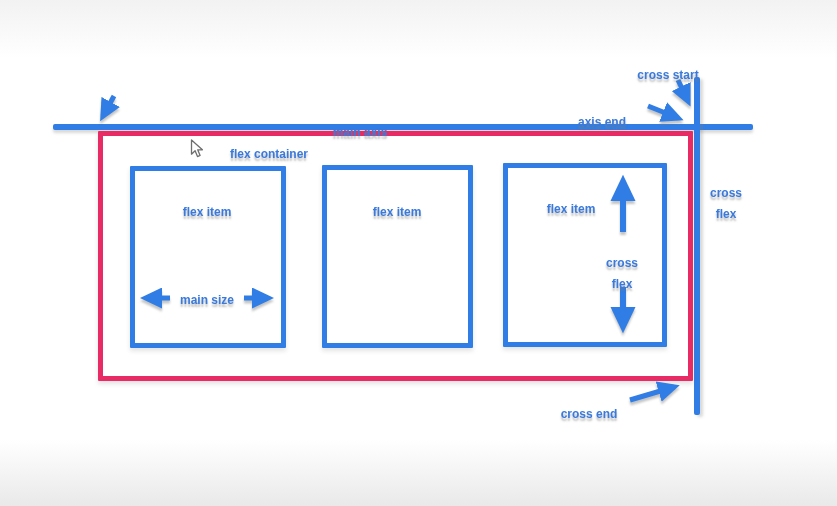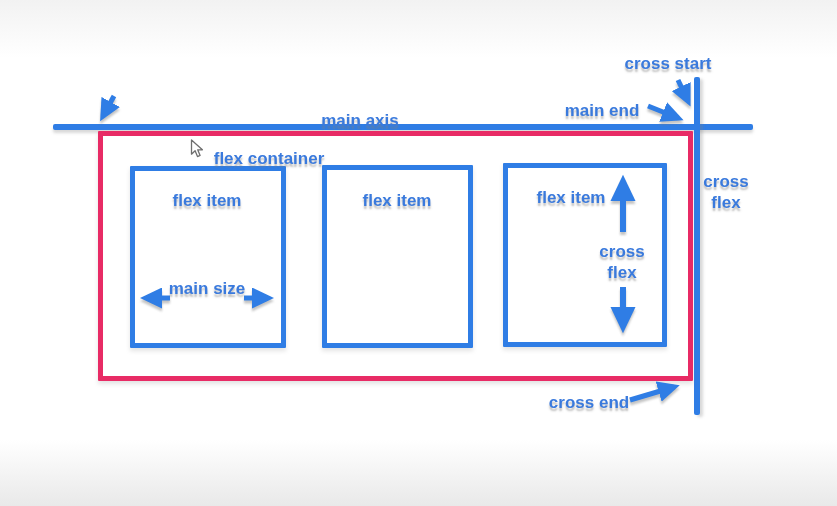--- a/index.html
+++ b/index.html
@@ -37,25 +37,26 @@
     box-shadow:0 3px 4px rgba(130,130,130,.22);
     border-radius:1px;
     background:transparent;
   }
   .item1{left:130px;top:166px;width:146px;height:172px;}
   .item2{left:322px;top:165px;width:141px;height:173px;}
   .item3{left:503px;top:163px;width:154px;height:174px;}
   .lbl{
     position:absolute;
     color:var(--label-blue,#3a7add);
-    font-size:17px;font-weight:700;line-height:21px;
+    font-size:12px;font-weight:700;line-height:21px;
     white-space:nowrap;
     transform:translateX(-50%);
     text-shadow:0 3px 2px rgba(125,125,125,.5);
     text-align:center;
+    margin-top:12px;
   }
   .arrows{position:absolute;left:0;top:0;width:837px;height:506px;pointer-events:none;}
   .arrows line{stroke:var(--axis-blue,#2f7de5);stroke-linecap:butt;}
   .arrowhead{fill:var(--axis-blue,#2f7de5);}
   .arrow-sh{filter:drop-shadow(0 3px 1px rgba(125,125,125,.45));}
   .cursor-svg{position:absolute;left:190px;top:139px;}
 </style>
 </head>
 <body>
 
@@ -98,25 +99,25 @@
     </g>
     <g class="arrow-sh">
       <line x1="623" y1="232" x2="623" y2="182" stroke-width="6" marker-end="url(#ah)"></line>
     </g>
     <g class="arrow-sh">
       <line x1="623" y1="287" x2="623" y2="326" stroke-width="6" marker-end="url(#ah)"></line>
     </g>
   </svg>
 
   <span class="lbl" style="left:360px;top:110px;">main axis</span>
-  <span class="lbl" style="left:602px;top:100px;">main end</span>
+  <span class="lbl" style="left:602px;top:100px;">axis end</span>
   <span class="lbl" style="left:668px;top:53px;">cross start</span>
   <span class="lbl" style="left:726px;top:171px;"><span>cross</span><br><span>flex</span></span>
   <span class="lbl" style="left:589px;top:392px;text-align:center;">cross end</span>
-  <span class="lbl" style="left:269px;top:148px;">flex container</span>
+  <span class="lbl" style="left:269px;top:132px;">flex container</span>
   <span class="lbl" style="left:207px;top:190px;">flex item</span>
   <span class="lbl" style="left:397px;top:190px;">flex item</span>
   <span class="lbl" style="left:571px;top:187px;">flex item</span>
   <span class="lbl" style="left:207px;top:278px;">main size</span>
   <span class="lbl" style="left:622px;top:241px;"><span>cross</span><br><span>flex</span></span>
 
   <svg class="cursor-svg" width="14" height="20" viewBox="0 0 14 20">
     <path d="M1.5,1 L1.5,15.2 L5.1,11.8 L7.5,17.6 L10.1,16.4 L7.7,10.8 L12.4,10.8 Z" fill="#fdfdfd" stroke="#6e6e6e" stroke-width="1.3" stroke-linejoin="round"></path>
   </svg>
 

